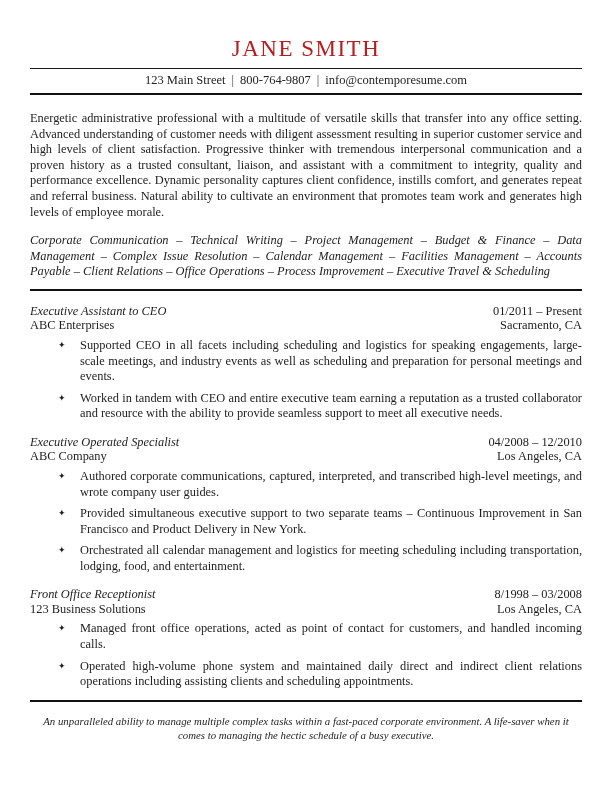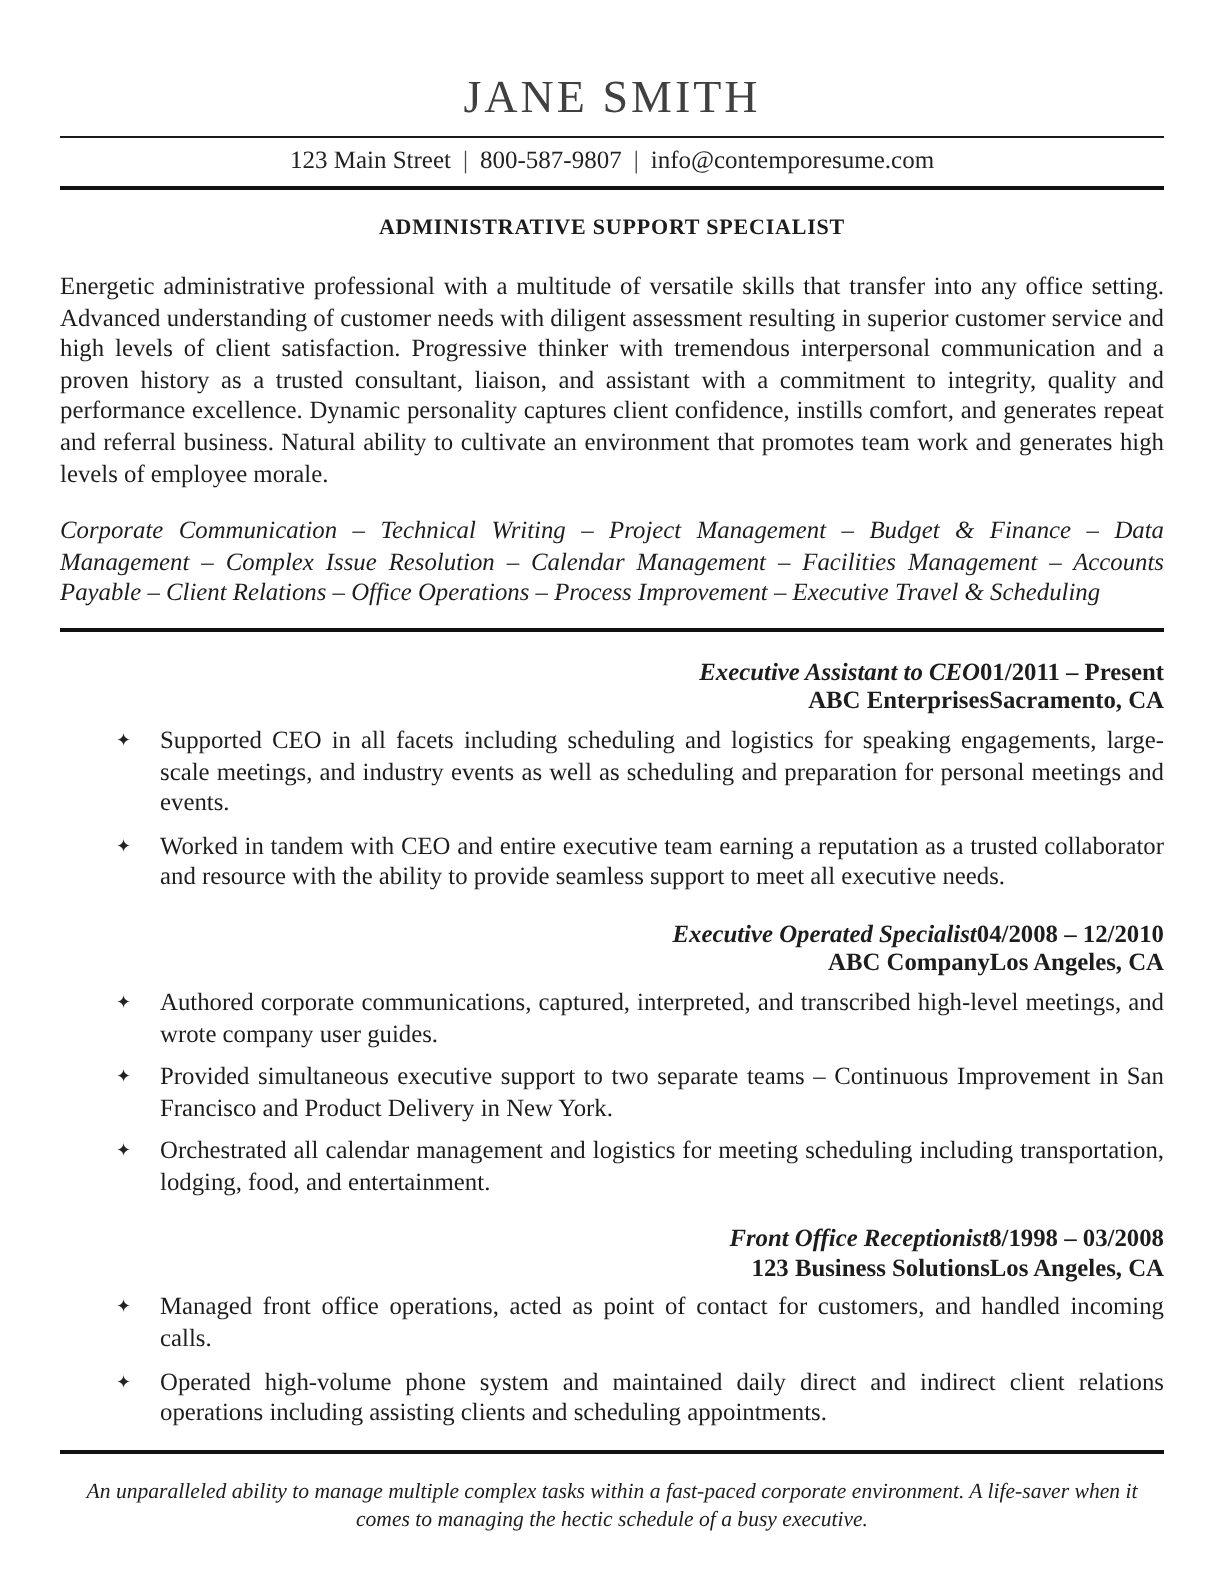--- a/index.html
+++ b/index.html
@@ -11,21 +11,21 @@
     overflow: hidden;
   }
   .page { padding: 30px 30px 16px 30px; box-sizing: border-box; }
 
   .name {
     text-align: center;
     font-size: 23px;
     letter-spacing: 1.5px;
     font-weight: normal;
     margin: 6px 0 6px 0;
-    color: #404040;
+    color: #b91c1c;
   }
   .rule-thin  { border: 0; border-top: 1.2px solid #1a1a1a; margin: 0; }
   .rule-thick { border: 0; border-top: 2.4px solid #111111; margin: 0; }
 
   .contact {
     text-align: center;
     font-size: 12.5px;
     padding: 4px 0 5px 0;
     color: #222;
   }
@@ -63,21 +63,21 @@
 
   .section-heading {
     text-align: center;
     font-weight: bold;
     font-size: 11.5px;
     letter-spacing: 0.4px;
     margin: 7px 0 6px 0;
   }
 
   .job { margin-top: 13px; }
-  .job-row { display: flex; justify-content: flex-end; font-size: 12.4px; font-weight: bold; line-height: 14.5px; }
+  .job-row { display: flex; justify-content: space-between; font-size: 12.4px; font-weight: normal; line-height: 14.5px; }
   .job-title { font-style: italic; }
   .job-bullets { margin: 5px 0 0 0; padding: 0; list-style: none; }
   .job-bullets li { display: flex; margin: 4px 0 6px 0; }
   .bullet-glyph {
     flex: 0 0 22px;
     margin-left: 28px;
     font-size: 9px;
     line-height: 15.6px;
     color: #222;
   }
@@ -102,26 +102,25 @@
 </head>
 <body>
 
 <div class="page">
 
   <div class="name">JANE SMITH</div>
 
   <hr class="rule-thin">
 
   <div class="contact">
-    <span>123 Main Street</span><span class="sep">|</span><span>800-587-9807</span><span class="sep">|</span><span>info@contemporesume.com</span>
+    <span>123 Main Street</span><span class="sep">|</span><span>800-764-9807</span><span class="sep">|</span><span>info@contemporesume.com</span>
   </div>
 
   <hr class="rule-thick">
 
-  <div class="role-title">ADMINISTRATIVE SUPPORT SPECIALIST</div>
 
   <p class="summary">Energetic administrative professional with a multitude of versatile skills that transfer into any office setting. Advanced understanding of customer needs with diligent assessment resulting in superior customer service and high levels of client satisfaction.  Progressive thinker with tremendous interpersonal communication and a proven history as a trusted consultant, liaison, and assistant with a commitment to integrity, quality and performance excellence.  Dynamic personality captures client confidence, instills comfort, and generates repeat and referral business.  Natural ability to cultivate an environment that promotes team work and generates high levels of employee morale.</p>
 
   <p class="skills">Corporate Communication – Technical Writing – Project Management – Budget &amp; Finance – Data Management – Complex Issue Resolution – Calendar Management – Facilities Management – Accounts Payable – Client Relations – Office Operations – Process Improvement – Executive Travel &amp; Scheduling</p>
 
   <hr class="rule-thick">
 
 
   <div id="jobs">
       <div class="job">

